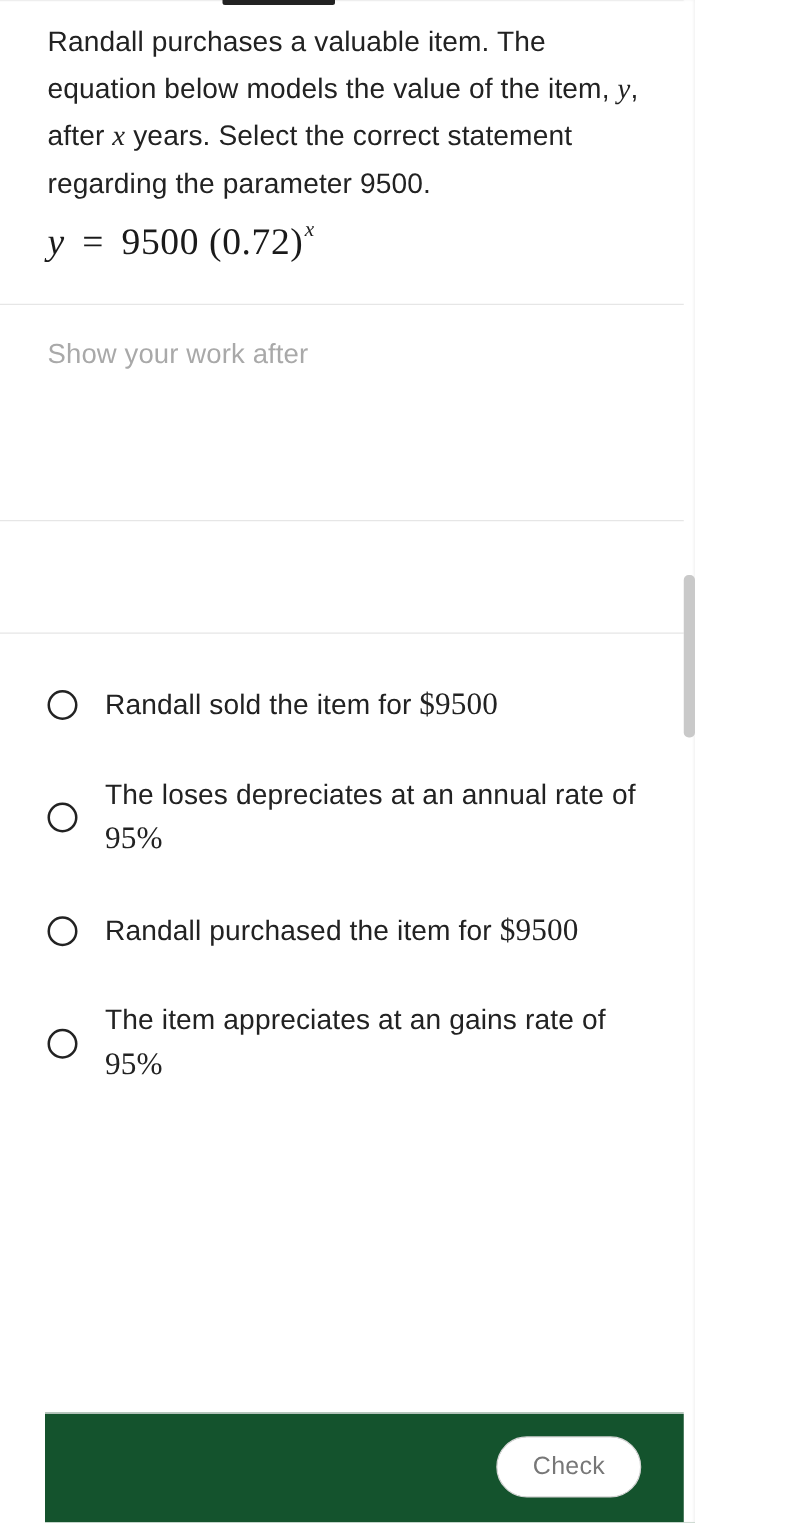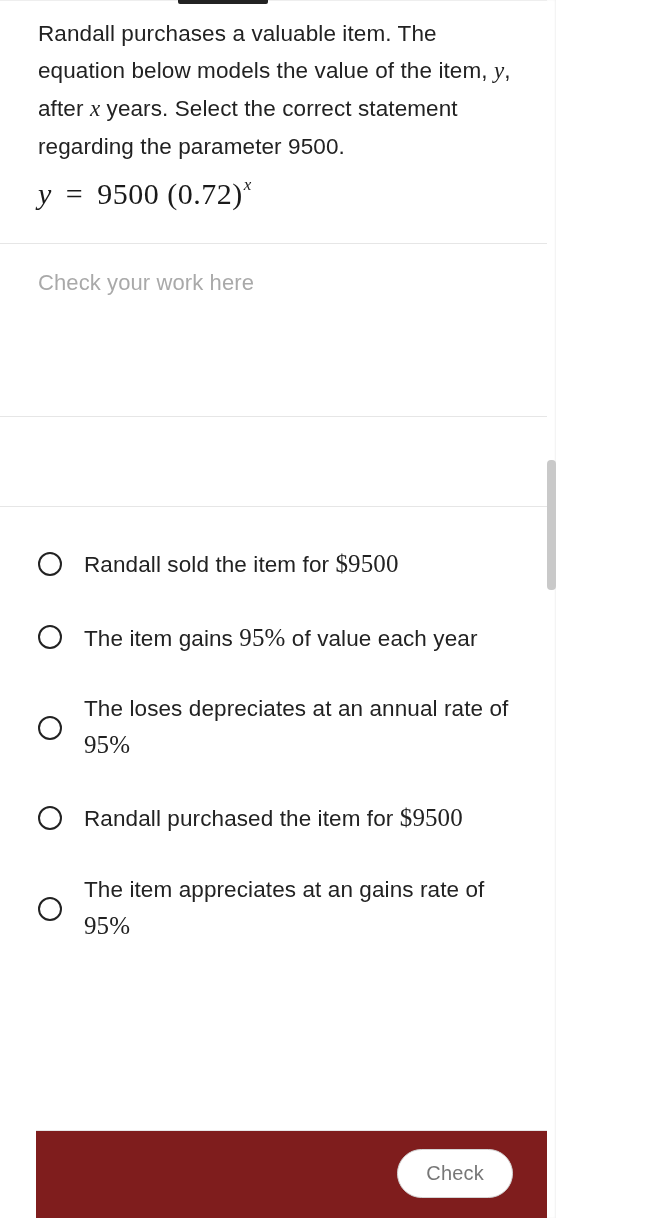--- a/index.html
+++ b/index.html
@@ -16,55 +16,51 @@
   .equation .num { font-size: 30px; }
   .equation sup { font-size: 17px; font-style: italic; position: relative; top: -3px; left: 1px; }
   .work-section { padding: 26px 38px 120px 38px; }
   .work-placeholder { color: #a9a9a9; font-size: 22px; letter-spacing: 0.1px; }
   .spacer-section { height: 90px; }
   .options-section { padding: 20px 28px 10px 28px; border-top: 1px solid #e6e6e6; }
   .option { display: flex; align-items: center; gap: 22px; padding: 18px 10px; cursor: pointer; justify-content: center; }
   .radio-circle { width: 24px; height: 24px; border: 2.2px solid #222; border-radius: 50%; flex-shrink: 0; }
   .option-text { font-size: 22.5px; line-height: 1.5; color: #222; letter-spacing: 0.1px; flex: 1; }
   .mathnum { font-family: 'Times New Roman', serif; font-size: 25px; }
-  .footer { position: absolute; bottom: 0; left: 0; right: 0; padding: 18px 43px 20px 0; border-top: 1px solid #e6e6e6; display: flex; justify-content: flex-end; background: #7f1d1d; margin-left: 36px; }
+  .footer { position: absolute; bottom: 0; left: 0; right: 0; padding: 18px 43px 20px 0; border-top: 1px solid #e6e6e6; display: flex; justify-content: flex-end; background: #14532d; margin-left: 36px; }
   .check-btn { border: 1px solid #d4d4d4; background: #fff; color: #777; font-size: 20px; padding: 12px 28px; border-radius: 28px; cursor: pointer; letter-spacing: 0.2px; }
   .right-edge { position: absolute; top: 0; right: 0; width: 9px; height: 1218px; background: #fff; box-shadow: -1px 0 2px rgba(0,0,0,0.06) inset; }
   .scroll-thumb { position: absolute; right: 0; top: 460px; width: 9px; height: 130px; background: #c9c9c9; border-radius: 4px; }
 </style>
 </head>
 <body>
 
 <div class="page">
   <div class="top-indicator"></div>
 
   <div class="question-section">
     <p class="question-text">
       <span>Randall purchases a valuable item. The equation below models the value of the item, </span><span class="mathvar">y</span><span>, after </span><span class="mathvar">x</span><span> years. Select the correct statement regarding the parameter 9500.</span>
     </p>
     <div class="equation">
       <span class="y">y</span><span class="eq"> = </span><span class="num">9500</span><span> (</span><span class="num">0.72</span><span>)</span><sup>x</sup>
     </div>
   </div>
 
   <div class="work-section section-border">
-    <div class="work-placeholder">Check your work here</div>
+    <div class="work-placeholder">Show your work after</div>
   </div>
 
   <div class="spacer-section section-border"></div>
 
   <div class="options-section" id="options-container">
 
   <div class="option">
         <div class="radio-circle"></div>
         <div class="option-text"><span>Randall sold the item for </span><span class="mathnum">$9500</span><span></span></div>
-      </div>
-      <div class="option">
-        <div class="radio-circle"></div>
-        <div class="option-text"><span>The item gains </span><span class="mathnum">95%</span><span> of value each year</span></div>
       </div>
       <div class="option">
         <div class="radio-circle"></div>
         <div class="option-text"><span>The loses depreciates at an annual rate of </span><span class="mathnum">95%</span><span></span></div>
       </div>
       <div class="option">
         <div class="radio-circle"></div>
         <div class="option-text"><span>Randall purchased the item for </span><span class="mathnum">$9500</span><span></span></div>
       </div>
       <div class="option">

